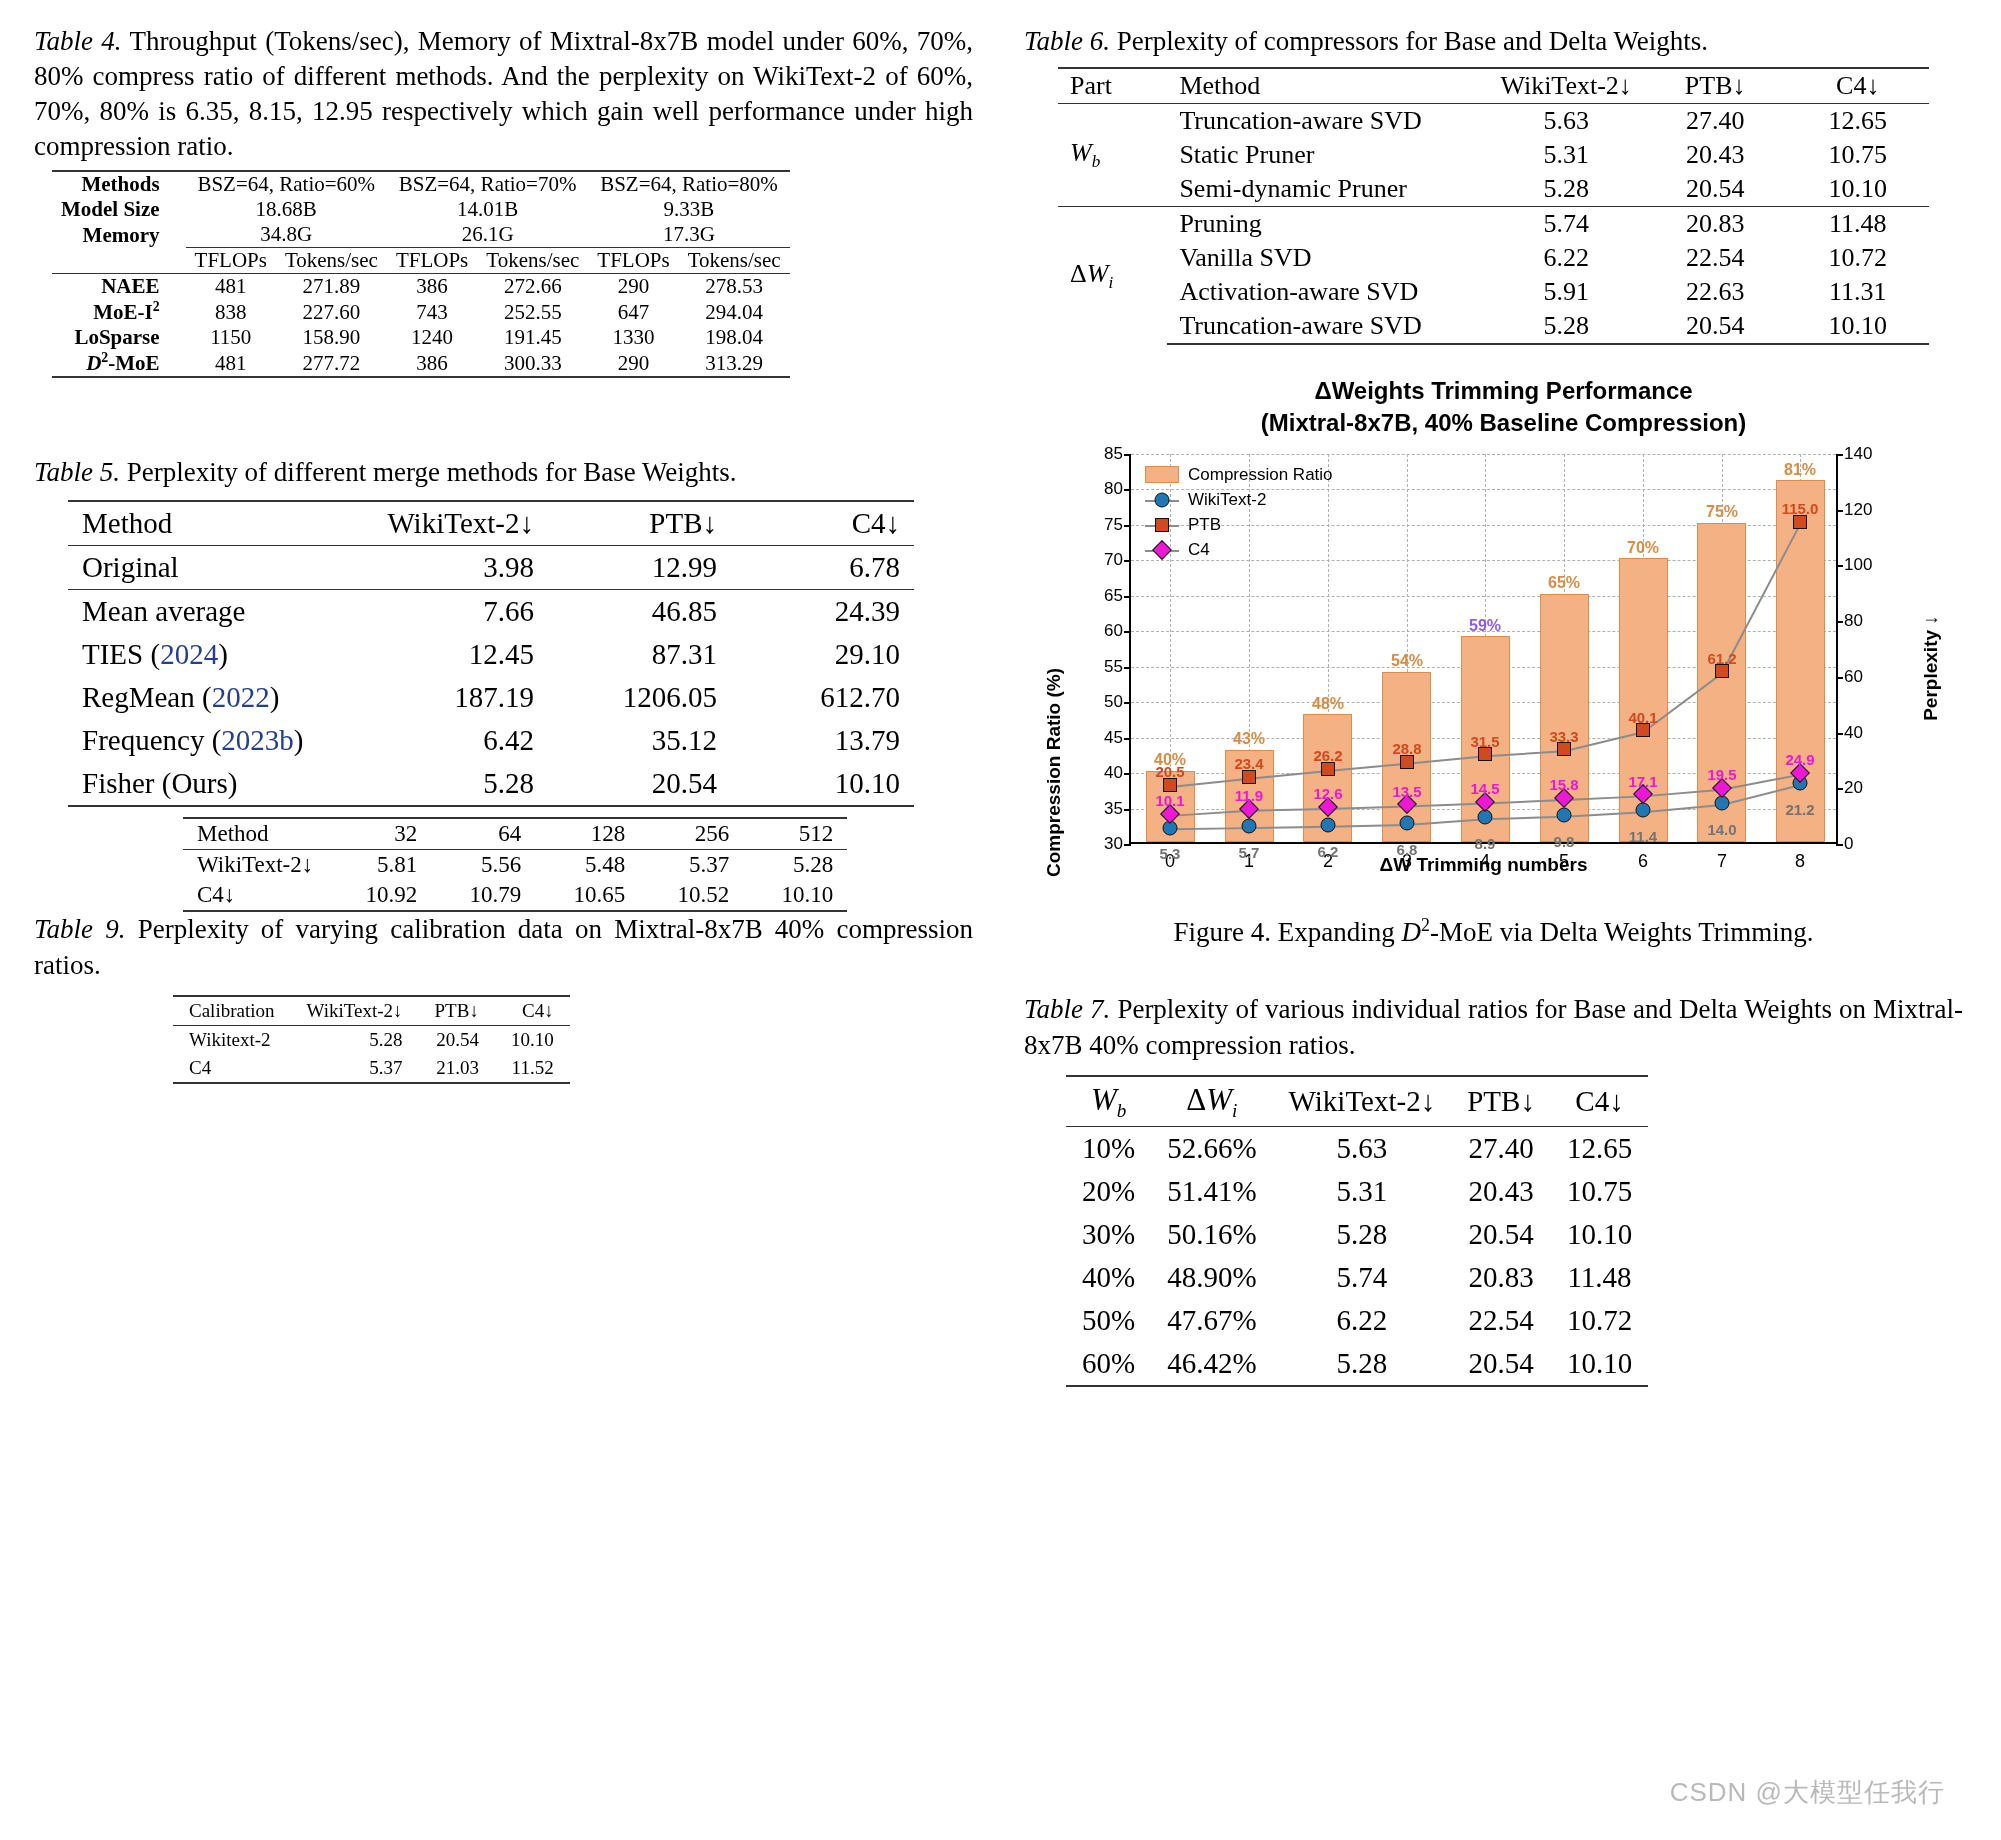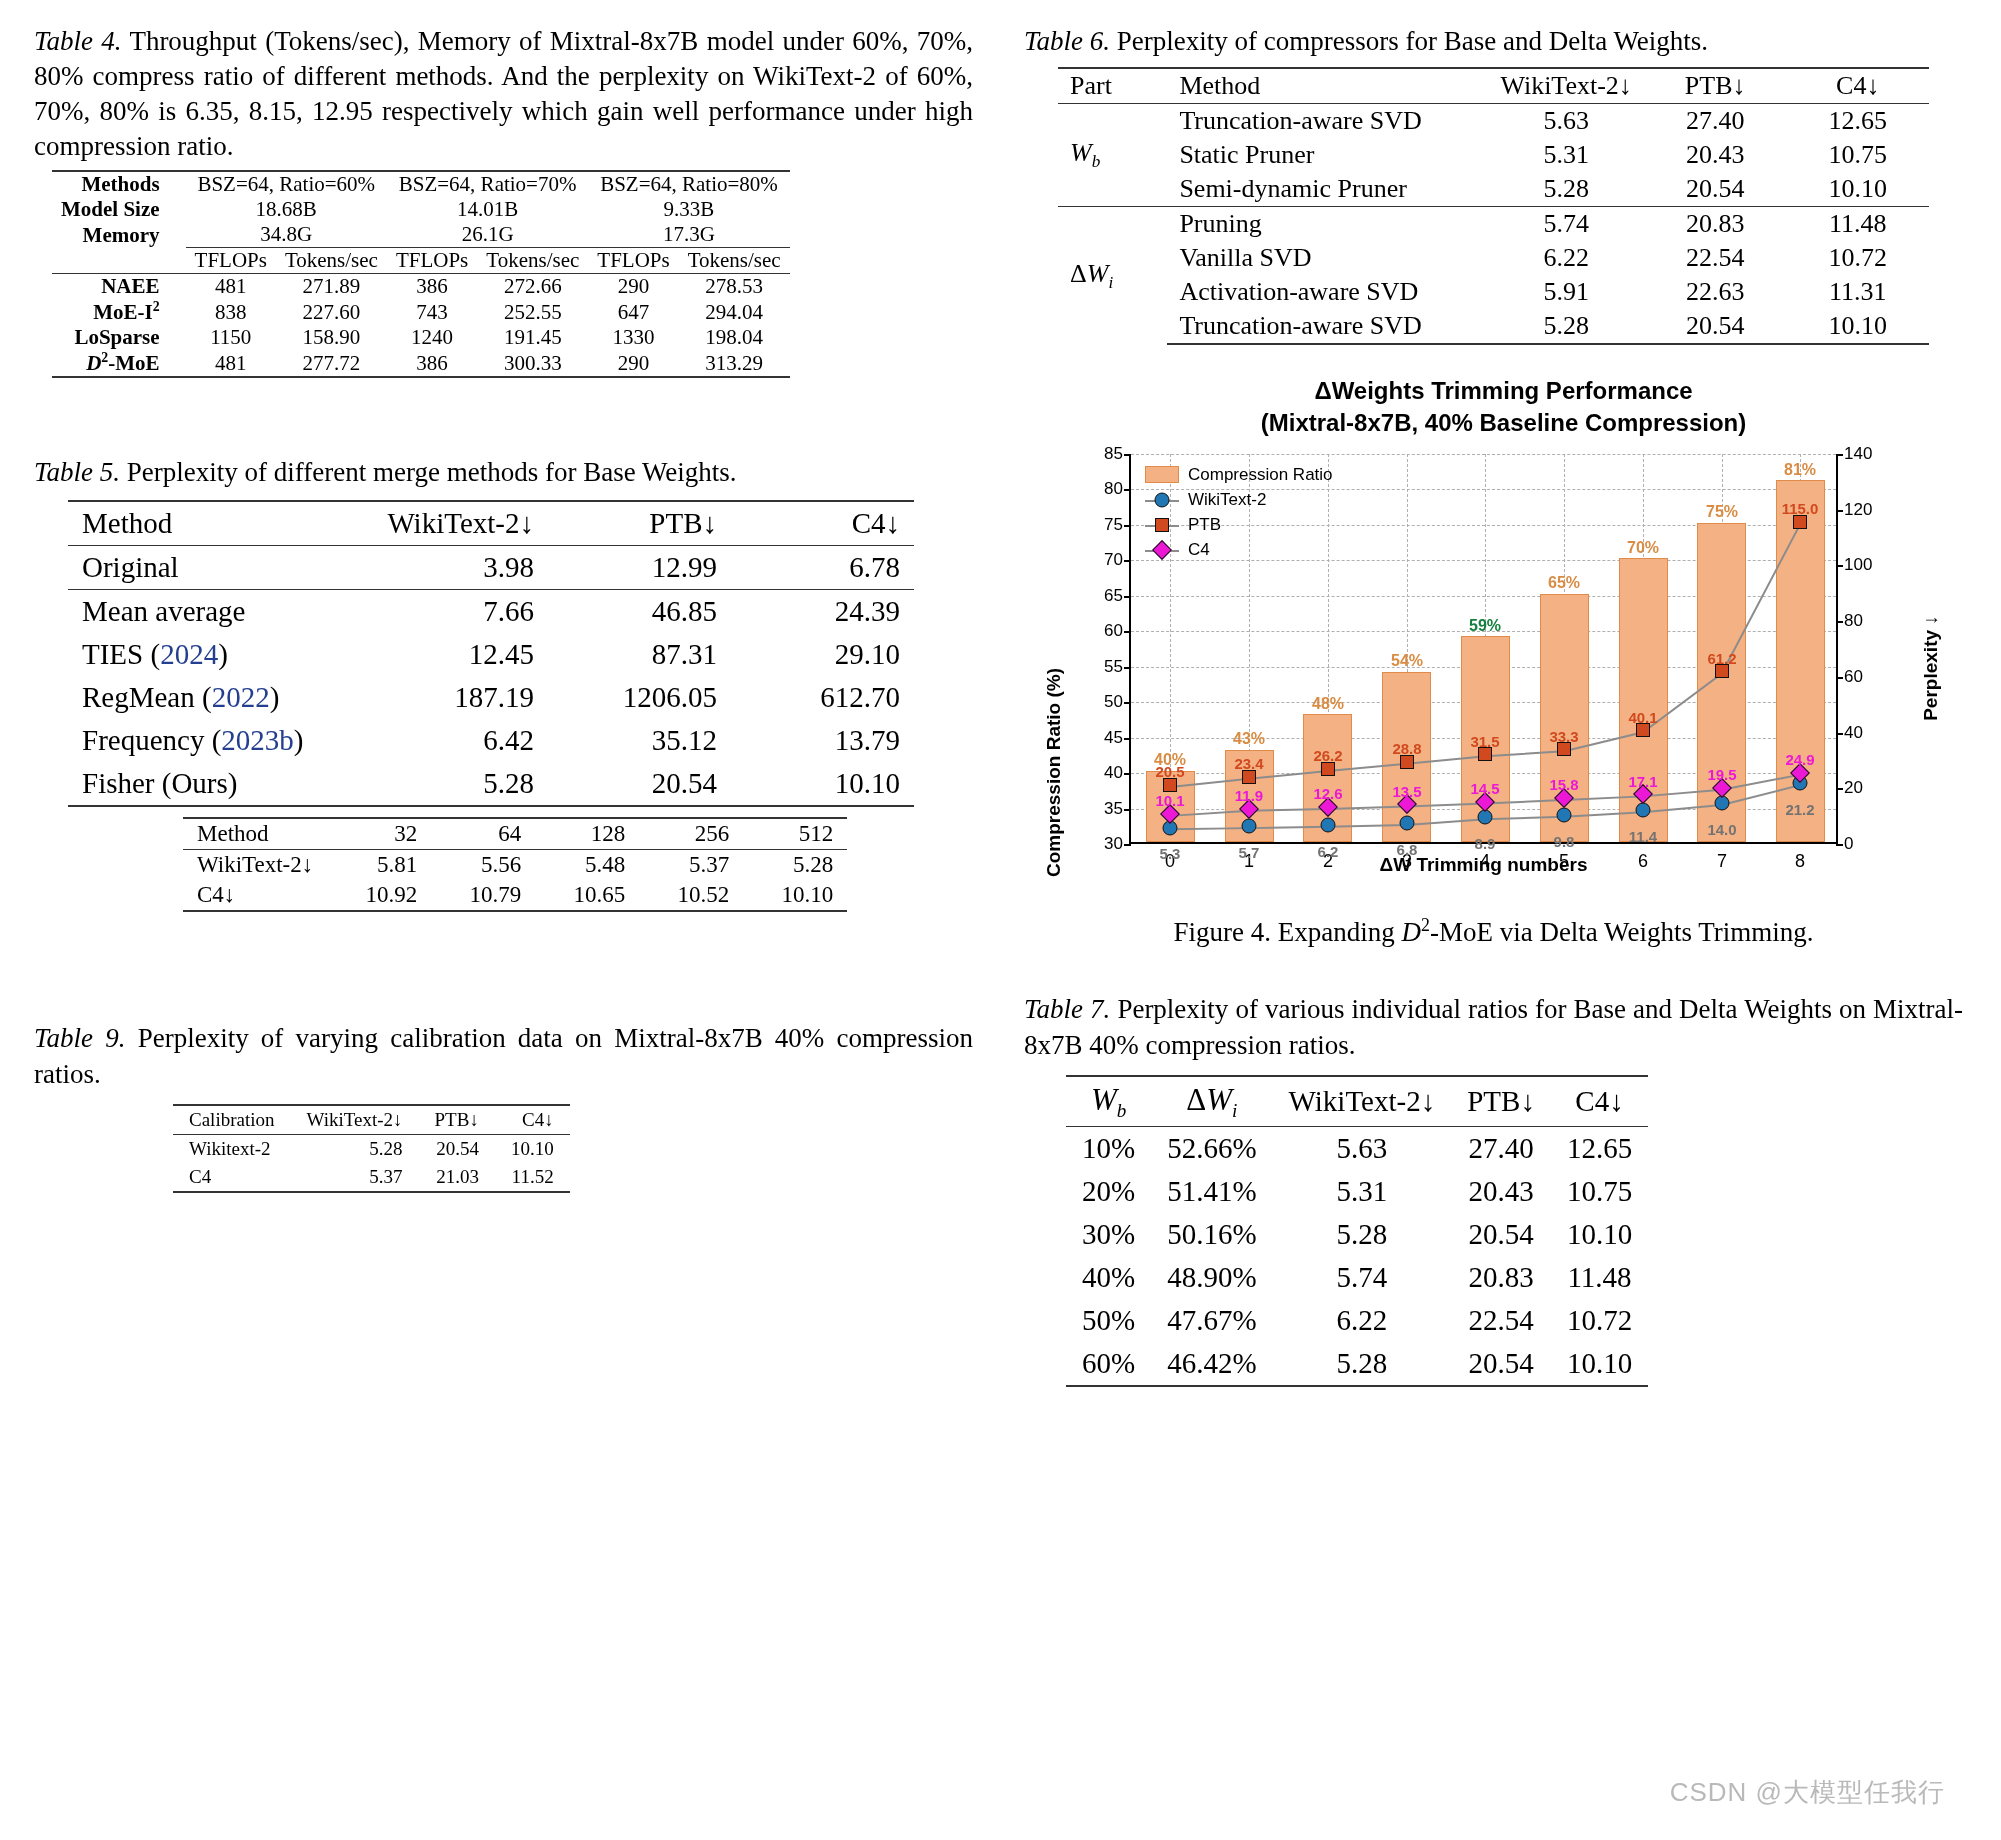--- a/index.html
+++ b/index.html
@@ -397,21 +397,21 @@
           <td class="mcol">C4↓</td>
           <td class="num">10.92</td>
           <td class="num">10.79</td>
           <td class="num">10.65</td>
           <td class="num">10.52</td>
           <td class="num">10.10</td>
         </tr>
       </tbody>
     </table>
 
-    <p class="caption" style="margin-top:109px;">
+    <p class="caption" style="">
       <span class="tlabel">Table 9.</span>
       <span>Perplexity of varying calibration data on Mixtral-8x7B 40% compression ratios.</span>
     </p>
 
     <table class="tbl" id="table9">
       <tbody>
         <tr class="rule-top">
           <th class="mcol bold">Calibration</th>
           <th class="num bold">WikiText-2↓</th>
           <th class="num bold">PTB↓</th>
@@ -602,21 +602,21 @@
             <div class="xtick" style="left: 669px;">8</div>
             <div class="bar" style="left: 15px; width: 49px; height: 71px; background: rgb(244, 177, 131); border-color: rgb(224, 139, 74);"></div>
             <div class="barlabel" style="left: 39px; top: 297px; color: rgb(217, 140, 67);">40%</div>
             <div class="bar" style="left: 94px; width: 49px; height: 92px; background: rgb(244, 177, 131); border-color: rgb(224, 139, 74);"></div>
             <div class="barlabel" style="left: 118px; top: 276px; color: rgb(217, 140, 67);">43%</div>
             <div class="bar" style="left: 172px; width: 49px; height: 128px; background: rgb(244, 177, 131); border-color: rgb(224, 139, 74);"></div>
             <div class="barlabel" style="left: 197px; top: 241px; color: rgb(217, 140, 67);">48%</div>
             <div class="bar" style="left: 251px; width: 49px; height: 170px; background: rgb(244, 177, 131); border-color: rgb(224, 139, 74);"></div>
             <div class="barlabel" style="left: 276px; top: 198px; color: rgb(217, 140, 67);">54%</div>
             <div class="bar" style="left: 330px; width: 49px; height: 206px; background: rgb(244, 177, 131); border-color: rgb(224, 139, 74);"></div>
-            <div class="barlabel" style="left: 354px; top: 163px; color: #15803d;">59%</div>
+            <div class="barlabel" style="left: 354px; top: 163px; color: #8b5cf6;">59%</div>
             <div class="bar" style="left: 409px; width: 49px; height: 248px; background: rgb(244, 177, 131); border-color: rgb(224, 139, 74);"></div>
             <div class="barlabel" style="left: 433px; top: 120px; color: rgb(217, 140, 67);">65%</div>
             <div class="bar" style="left: 488px; width: 49px; height: 284px; background: rgb(244, 177, 131); border-color: rgb(224, 139, 74);"></div>
             <div class="barlabel" style="left: 512px; top: 85px; color: rgb(217, 140, 67);">70%</div>
             <div class="bar" style="left: 566px; width: 49px; height: 319px; background: rgb(244, 177, 131); border-color: rgb(224, 139, 74);"></div>
             <div class="barlabel" style="left: 591px; top: 49px; color: rgb(217, 140, 67);">75%</div>
             <div class="bar" style="left: 645px; width: 49px; height: 362px; background: rgb(244, 177, 131); border-color: rgb(224, 139, 74);"></div>
             <div class="barlabel" style="left: 669px; top: 6.6px; color: rgb(217, 140, 67);">81%</div>
             <svg width="709" height="390" style="position: absolute; left: 0px; top: 0px; pointer-events: none;" viewBox="0 0 716 394">
               <path d="M39.77777777777778,379.0842857142857L119.33333333333334,377.9585714285714L198.88888888888889,376.5514285714286L278.44444444444446,374.86285714285714L358,368.95285714285717L437.55555555555554,366.42L517.1111111111112,361.91714285714284L596.6666666666667,354.6L676.2222222222223,334.33714285714285" fill="none" stroke="#8c8c8c" stroke-width="2"></path>

